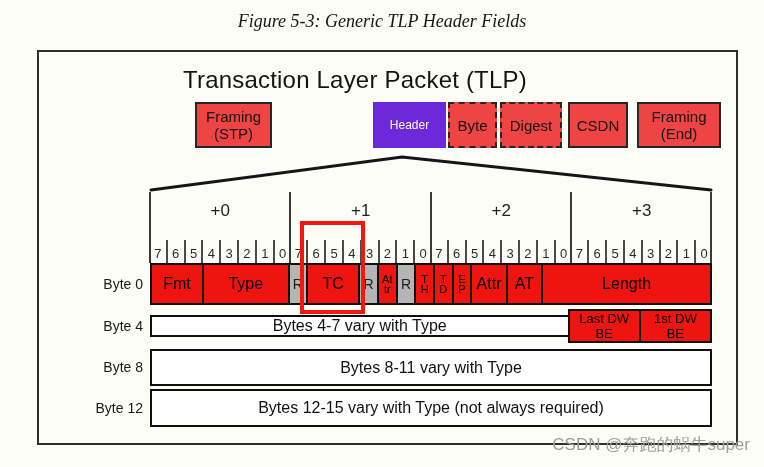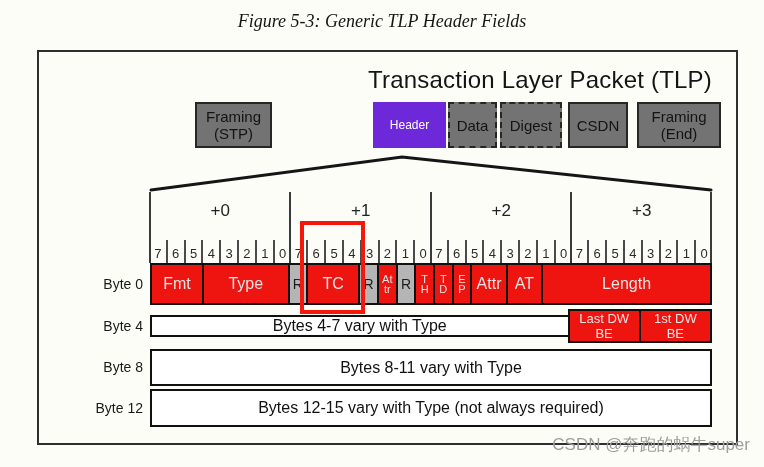--- a/index.html
+++ b/index.html
@@ -22,32 +22,32 @@
   }
 
   .outer{
     position:absolute;left:37px;top:50px;width:701px;height:395px;
     border:2px solid #2e2e2e;
     box-sizing:border-box;
     background:transparent;
   }
 
   .tlp-title{
-    position:absolute;left:195px;top:66px;width:517px;
-    text-align:right;
+    position:absolute;left:183px;top:66px;width:517px;
+    text-align:left;
     font-size:24px;
     color:#141414;
     letter-spacing:0.2px;
   }
 
   .pbox{
     position:absolute;top:102px;height:46px;
     box-sizing:border-box;
     border:2px solid #262626;
-    background:#737373;
+    background:#ef4444;
     display:flex;align-items:center;justify-content:center;
     text-align:center;
     font-size:15px;line-height:17px;
     color:#131313;
   }
   .pbox.dashed{border-style:dashed;}
   .pbox.hdr{border:0;background:#6d28d9;color:#fff;font-size:12px;}
 
   .expander{position:absolute;left:140px;top:149px;}
 
@@ -88,21 +88,21 @@
     display:flex;align-items:center;justify-content:center;
     border:2px solid #101010;
     box-sizing:border-box;
     flex-basis:0;min-width:0;
     text-align:center;
     overflow:hidden;
   }
   .cell + .cell{margin-left:-2px;}
   .f1{flex-grow:1}.f2{flex-grow:2}.f3{flex-grow:3}.f4{flex-grow:4}
   .f5{flex-grow:5}.f10{flex-grow:10}.f24{flex-grow:24}.f32{flex-grow:32}
-  .red{background:#ee1410;color:#e5e5e5;font-size:16px;}
+  .red{background:#ee1410;color:#000000;font-size:16px;}
   .gray{background:#b5b5b5;color:#1b1b1b;font-size:14px;}
   .white{background:#ffffff;color:#111;font-size:16px;}
   .stack{flex-direction:column;font-size:11px;line-height:10px;}
   .stack2{flex-direction:column;font-size:13px;line-height:15px;}
 
   .row-byte0{top:263px;height:42px;}
   .row-byte4{top:307px;height:38px;align-items:center;}
   .row-byte8{top:349px;height:37px;}
   .row-byte12{top:389px;height:38px;}
 
@@ -134,21 +134,21 @@
 <div class="page">
 
   <div class="caption">Figure 5-3: Generic TLP Header Fields</div>
 
   <div class="outer"></div>
 
   <div class="tlp-title">Transaction Layer Packet (TLP)</div>
 
   <div class="pbox" style="left:195px;width:77px;">Framing (STP)</div>
   <div class="pbox hdr" style="left:373px;width:73px;">Header</div>
-  <div class="pbox dashed" style="left:448px;width:49px;">Data</div>
+  <div class="pbox dashed" style="left:448px;width:49px;">Byte</div>
   <div class="pbox dashed" style="left:500px;width:62px;">Digest</div>
   <div class="pbox" style="left:568px;width:60px;">CSDN</div>
   <div class="pbox" style="left:637px;width:84px;">Framing (End)</div>
 
   <svg class="expander" width="590" height="46">
     <polyline points="11,41 262,8 571,41" fill="none" stroke="#151515" stroke-width="3" stroke-linejoin="miter" stroke-linecap="round"></polyline>
   </svg>
 
   <div class="tick" style="left:149px;"></div>
   <div class="tick" style="left:289px;"></div>

